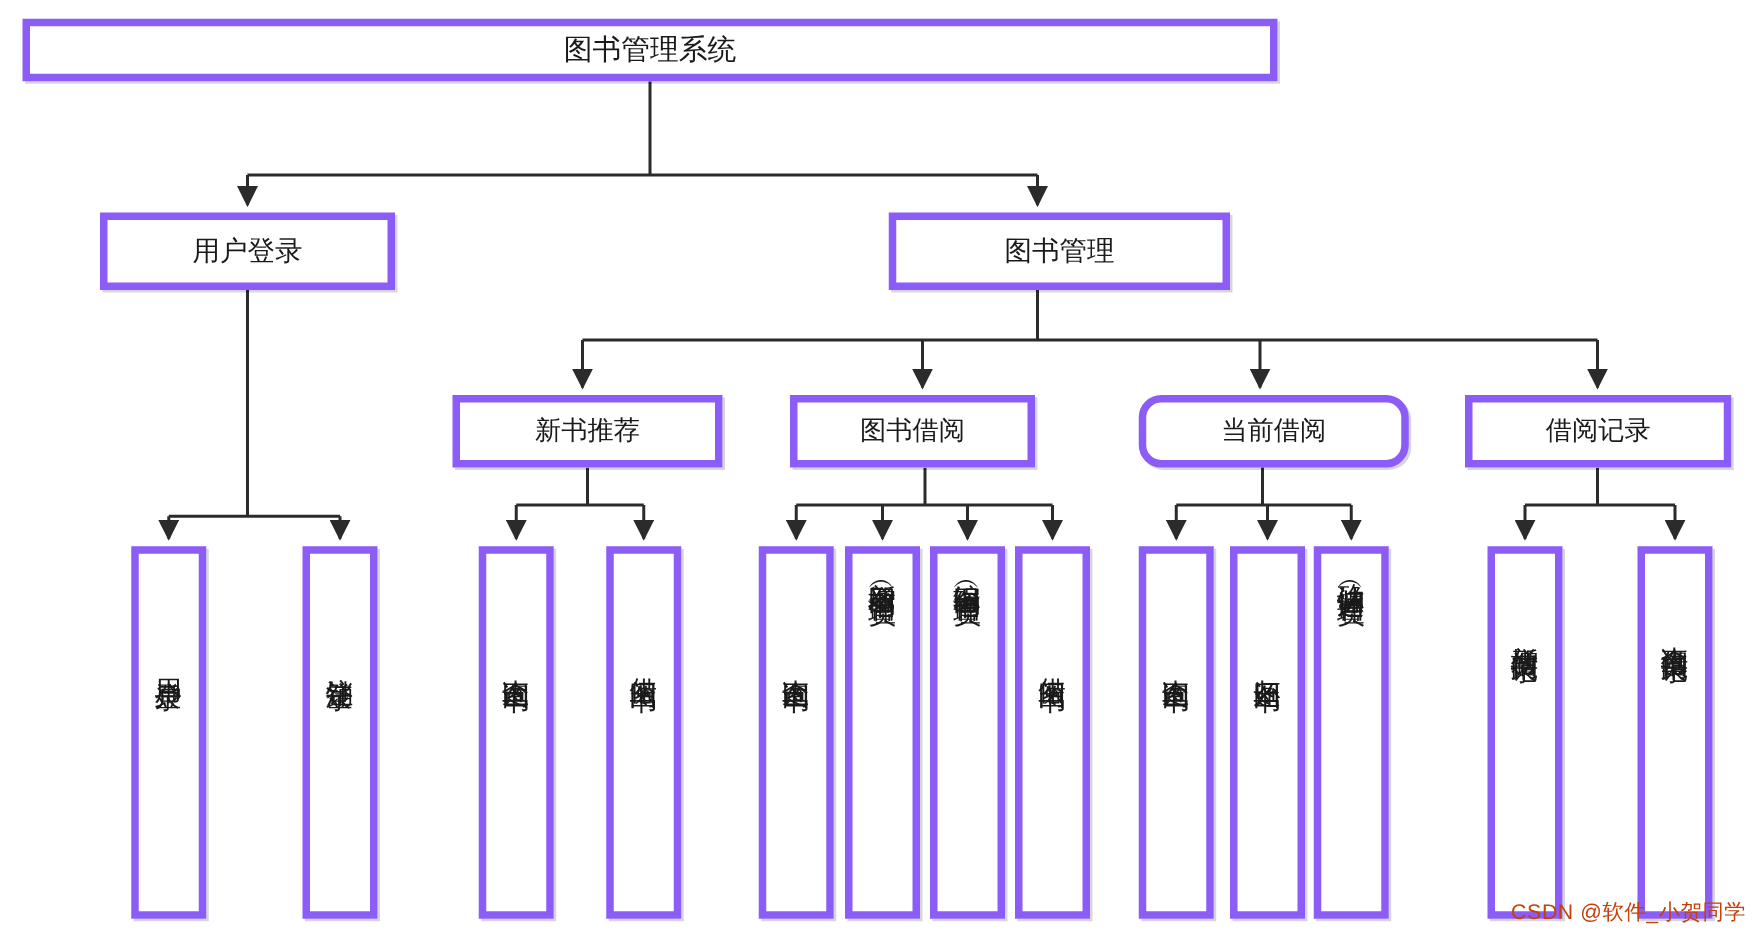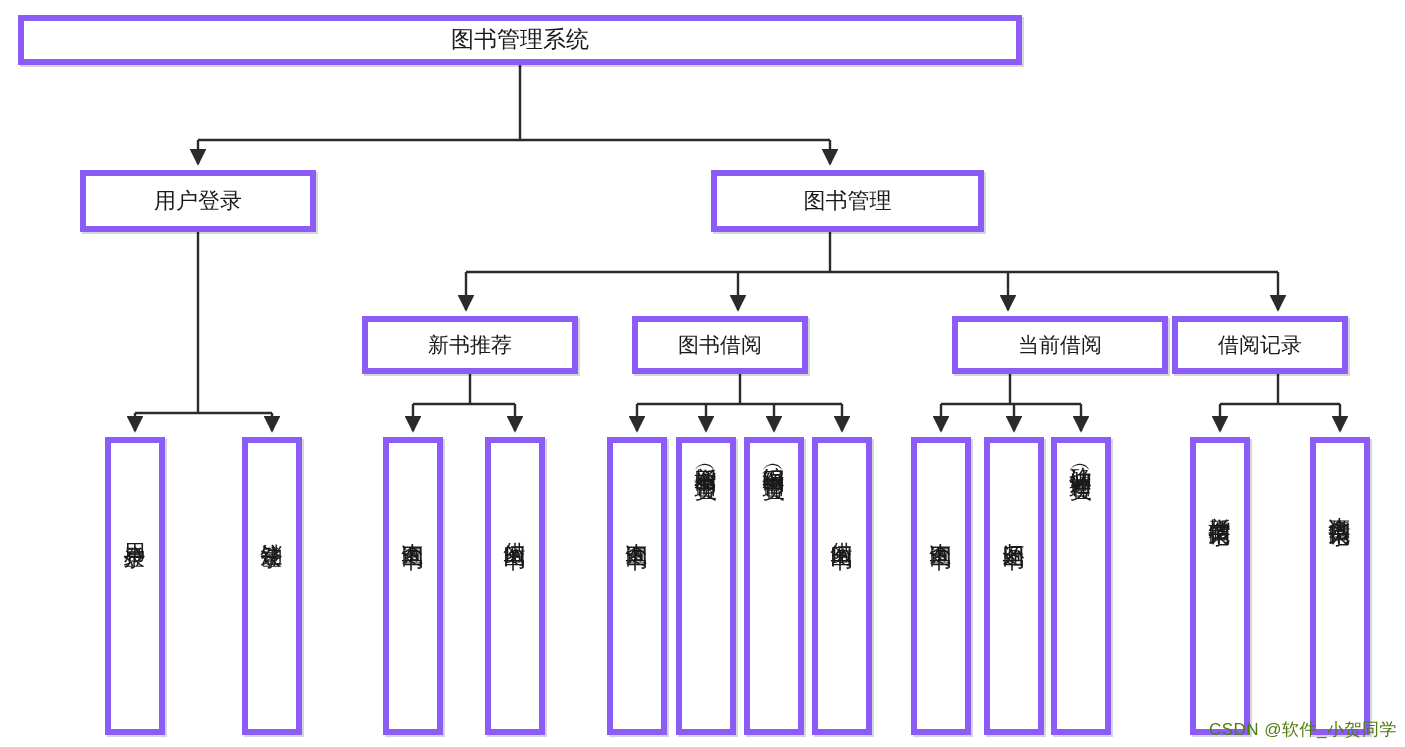--- a/index.html
+++ b/index.html
@@ -67,21 +67,21 @@
     margin-top: 52px;
   }
   .node.leaf.topal .label {
     margin-top: 2px;
   }
   #watermark {
     position: absolute;
     right: 8px;
     bottom: 6px;
     font-size: 17px;
-    color: #4d7c0f;
+    color: #c2410c;
     z-index: 5;
     white-space: nowrap;
     letter-spacing: 0.5px;
   }
 </style>
 </head>
 <body>
 
 <div id="stage">
 
@@ -142,27 +142,27 @@
   <div class="node lvl2" style="left:80px; top:170px; width:236px; height:62px;">
     <span class="label">用户登录</span>
   </div>
   <div class="node lvl2" style="left:711px; top:170px; width:273px; height:62px;">
     <span class="label">图书管理</span>
   </div>
 
   <div class="node lvl3" style="left:362px; top:316px; width:216px; height:58px;">
     <span class="label">新书推荐</span>
   </div>
-  <div class="node lvl3" style="left:632px; top:316px; width:176px; height:58px;">
+  <div class="node lvl3" style="left:632px; top:316px; width:196px; height:58px;">
     <span class="label">图书借阅</span>
   </div>
-  <div class="node lvl3" style="left:952px; top:316px; width:216px; height:58px;">
+  <div class="node lvl3" style="left:911px; top:316px; width:216px; height:58px;border-radius:18px;">
     <span class="label">当前借阅</span>
   </div>
-  <div class="node lvl3" style="left:1172px; top:316px; width:176px; height:58px;">
+  <div class="node lvl3" style="left:1172px; top:316px; width:213px; height:58px;">
     <span class="label">借阅记录</span>
   </div>
 
   <div class="node leaf mid" style="left:105px; top:437px; width:60px; height:298px;">
     <span class="label">用户登录</span>
   </div>
   <div class="node leaf mid" style="left:242px; top:437px; width:60px; height:298px;">
     <span class="label">注销登录</span>
   </div>
   <div class="node leaf mid" style="left:383px; top:437px; width:60px; height:298px;">

